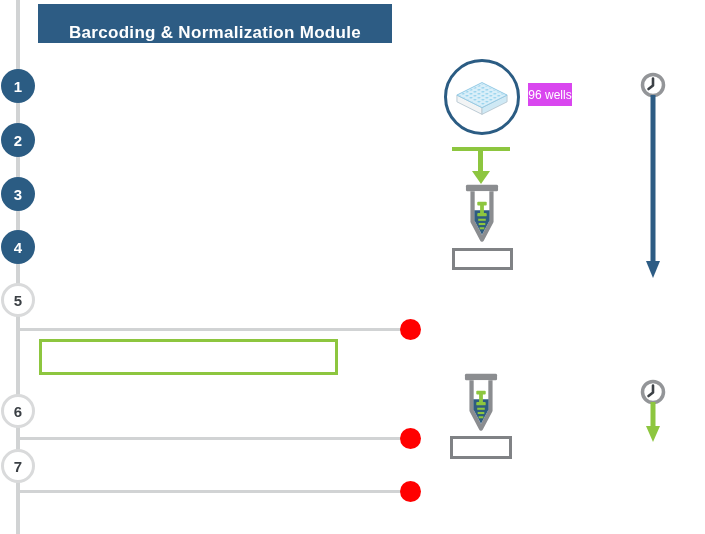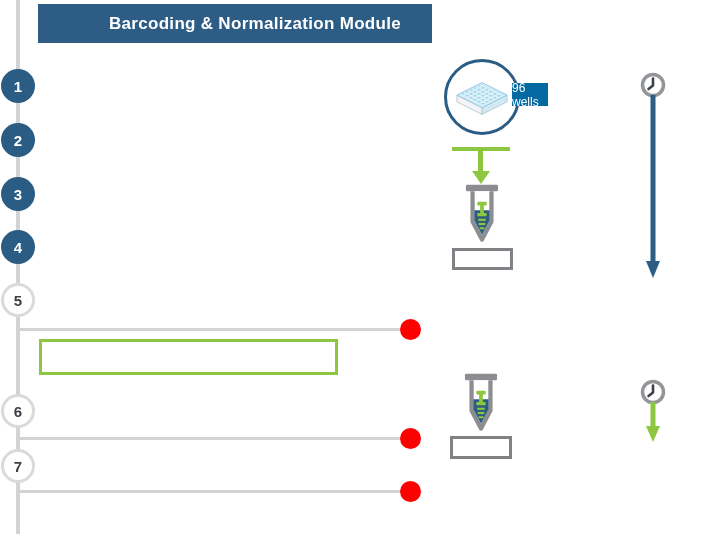--- a/index.html
+++ b/index.html
@@ -5,21 +5,21 @@
   html,body{margin:0;padding:0;background:#ffffff;}
   .canvas{
     position:relative;width:705px;height:534px;background:#ffffff;overflow:hidden;
     font-family:"Liberation Sans", sans-serif;
   }
   
   .spine{position:absolute;left:16px;top:0;width:4px;height:534px;background:#d1d3d4;}
   
   .banner{
     position:absolute;left:38px;top:4px;width:354px;height:39px;background:#2d5c84;
-    display:flex;align-items:center;justify-content:center;padding-left:40px;
+    display:flex;align-items:flex-end;justify-content:center;
   }
   .banner span{color:#ffffff;font-weight:bold;font-size:17px;letter-spacing:.3px;}
   
   .step{
     position:absolute;left:1px;width:34px;height:34px;border-radius:50%;
     display:flex;align-items:center;justify-content:center;box-sizing:border-box;
     font-size:15px;font-weight:bold;
   }
   .step.filled{background:#2b5c83;color:#ffffff;}
   .step.outline{background:#ffffff;border:3px solid #d9dadb;color:#3a3f44;}
@@ -29,21 +29,21 @@
   
   .hlbox{position:absolute;left:39px;top:339px;width:299px;height:36px;
     border:3px solid #8dc63f;box-sizing:border-box;background:transparent;}
   
   .plate-circle{
     position:absolute;left:444px;top:59px;width:76px;height:76px;border-radius:50%;
     border:3px solid #2b5c83;box-sizing:border-box;background:#ffffff;
     display:flex;align-items:center;justify-content:center;
   }
   .badge{
-    position:absolute;left:512px;top:83px;width:36px;height:23px;background:#0369a1;
+    position:absolute;left:528px;top:83px;width:44px;height:23px;background:#d946ef;
     display:flex;align-items:center;justify-content:center;color:#ffffff;font-size:12px;
   }
   
   .t-hbar{position:absolute;left:452px;top:147px;width:58px;height:4px;background:#8dc63f;}
   .t-stem{position:absolute;left:478px;top:147px;width:5px;height:25px;background:#8dc63f;}
   .t-head{position:absolute;left:472px;top:171px;width:0;height:0;
     border-left:9px solid transparent;border-right:9px solid transparent;border-top:13px solid #8dc63f;}
   
   .holder{position:absolute;border:3px solid #808285;box-sizing:border-box;background:transparent;}
   .holder.one{left:452px;top:248px;width:61px;height:22px;}

